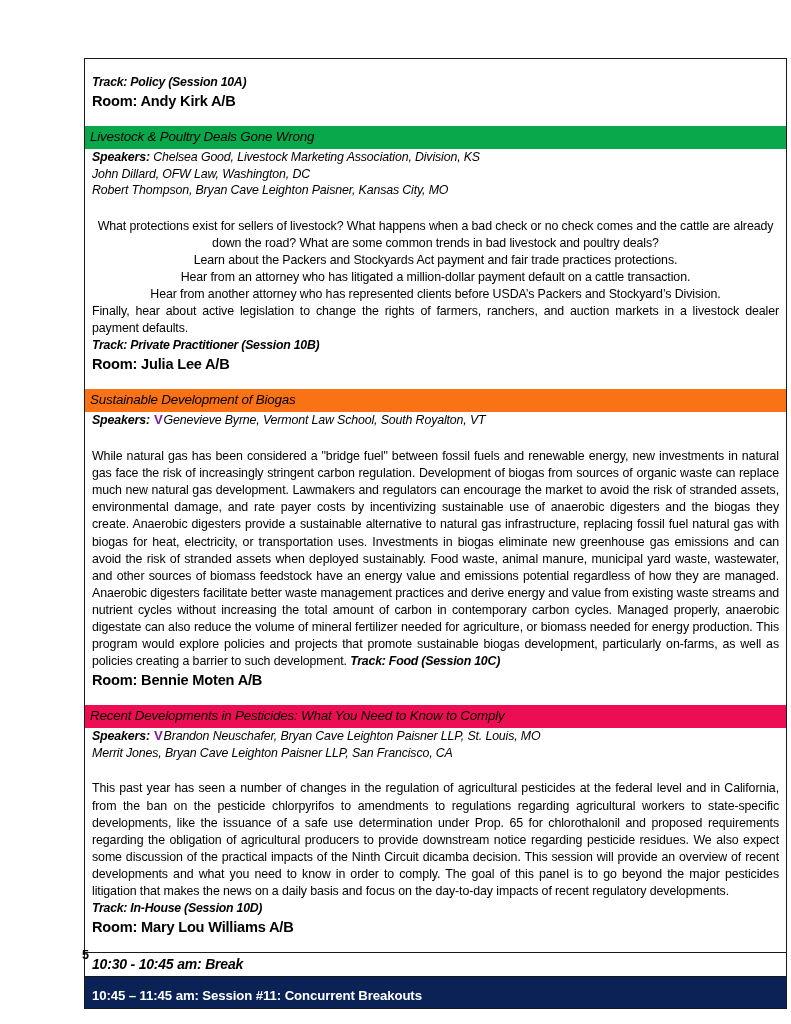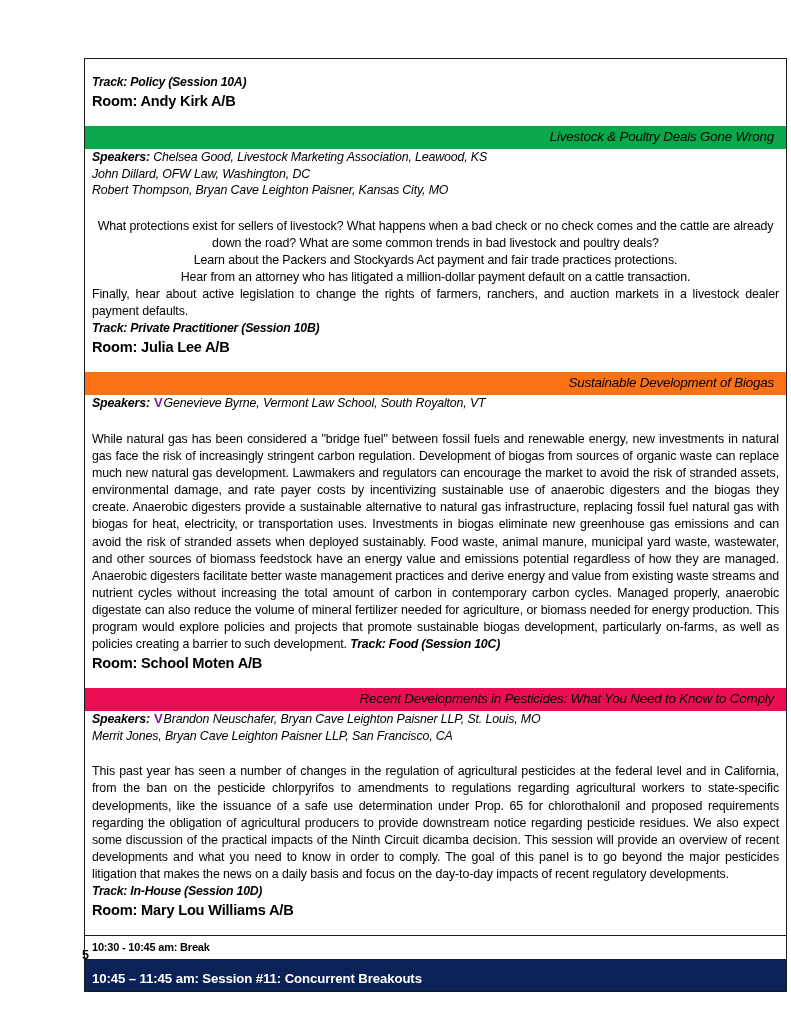--- a/index.html
+++ b/index.html
@@ -56,25 +56,24 @@
     font-size: 14.6px;
     line-height: 20px;
     letter-spacing: -0.2px;
     white-space: nowrap;
   }
 
   .hl-bar {
     font-style: italic;
     font-size: 13.4px;
     line-height: 20px;
-    padding: 1px 12px 2px 5px;
+    padding: 1px 0 2px 5px;
     letter-spacing: -0.2px;
     margin: 0;
     white-space: nowrap;
-    text-align: right;
   }
   .hl-green  { background: #08A84B; }
   .hl-yellow { background: #f97316; }
   .hl-pink   { background: #EC0E52; }
 
   .speaker-line {
     font-style: italic;
     font-size: 12.4px;
     line-height: 16.6px;
     letter-spacing: -0.15px;
@@ -106,22 +105,23 @@
     letter-spacing: -0.25px;
   }
   .spacer-md { height: 15px; }
   .spacer-lg { height: 19px; }
 
   
   .row-div {
     border-top: 1.6px solid #1a1a1a;
   }
   .break-row {
-    font-weight: bold;
-    font-size: 11px;
+    font-style: italic;
+    font-weight: bold;
+    font-size: 14px;
     line-height: 18px;
     padding: 2px 0 3px 7px;
     letter-spacing: -0.2px;
     white-space: nowrap;
   }
   .session-row {
     background: #0A2256;
     color: #ffffff;
     font-weight: bold;
     font-size: 13.2px;
@@ -150,46 +150,47 @@
     <div class="block">
       <div class="spacer-md"></div>
       <div class="track-line">Track: Policy (Session 10A)</div>
       <div class="room-line">Room: Andy Kirk A/B</div>
       <div class="spacer-md"></div>
     </div>
 
     <div class="hl-bar hl-green">Livestock &amp; Poultry Deals Gone Wrong</div>
 
     <div class="block">
-      <div class="speaker-line"><span class="lbl">Speakers:</span><span>&nbsp;</span><span>Chelsea Good, Livestock Marketing Association, Leawood, KS</span></div>
+      <div class="speaker-line"><span class="lbl">Speakers:</span><span>&nbsp;</span><span>Chelsea Good, Livestock Marketing Association, Division, KS</span></div>
       <div class="speaker-line">John Dillard, OFW Law, Washington, DC</div>
       <div class="speaker-line">Robert Thompson, Bryan Cave Leighton Paisner, Kansas City, MO</div>
 
       <div class="spacer-lg"></div>
 
       <p class="body-par">What protections exist for sellers of livestock? What happens when a bad check or no check comes and the cattle are already down the road? What are some common trends in bad livestock and poultry deals?</p>
       <p class="body-par">Learn about the Packers and Stockyards Act payment and fair trade practices protections.</p>
       <p class="body-par">Hear from an attorney who has litigated a million-dollar payment default on a cattle transaction.</p>
+      <p class="body-par">Hear from another attorney who has represented clients before USDA’s Packers and Stockyard’s Division.</p>
       <p class="body-par justify">Finally, hear about active legislation to change the rights of farmers, ranchers, and auction markets in a livestock dealer payment defaults.</p>
 
       <div class="track-line">Track: Private Practitioner (Session 10B)</div>
       <div class="room-line">Room: Julia Lee A/B</div>
       <div class="spacer-md"></div>
     </div>
 
     <div class="hl-bar hl-yellow">Sustainable Development of Biogas</div>
 
     <div class="block">
       <div class="speaker-line"><span class="lbl">Speakers:</span><span class="vmark">V</span><span>Genevieve Byrne, Vermont Law School, South Royalton, VT</span></div>
 
       <div class="spacer-lg"></div>
 
       <p class="body-par justify"><span>While natural gas has been considered a "bridge fuel" between fossil fuels and renewable energy, new investments in natural gas face the risk of increasingly stringent carbon regulation. Development of biogas from sources of organic waste can replace much new natural gas development. Lawmakers and regulators can encourage the market to avoid the risk of stranded assets, environmental damage, and rate payer costs by incentivizing sustainable use of anaerobic digesters and the biogas they create. Anaerobic digesters provide a sustainable alternative to natural gas infrastructure, replacing fossil fuel natural gas with biogas for heat, electricity, or transportation uses. Investments in biogas eliminate new greenhouse gas emissions and can avoid the risk of stranded assets when deployed sustainably. Food waste, animal manure, municipal yard waste, wastewater, and other sources of biomass feedstock have an energy value and emissions potential regardless of how they are managed. Anaerobic digesters facilitate better waste management practices and derive energy and value from existing waste streams and nutrient cycles without increasing the total amount of carbon in contemporary carbon cycles. Managed properly, anaerobic digestate can also reduce the volume of mineral fertilizer needed for agriculture, or biomass needed for energy production. This program would explore policies and projects that promote sustainable biogas development, particularly on-farms, as well as policies creating a barrier to such development.</span><span> </span><span class="inline-track">Track: Food (Session 10C)</span></p>
 
-      <div class="room-line">Room: School Moten A/B</div>
+      <div class="room-line">Room: Bennie Moten A/B</div>
       <div class="spacer-md"></div>
     </div>
 
     <div class="hl-bar hl-pink">Recent Developments in Pesticides: What You Need to Know to Comply</div>
 
     <div class="block">
       <div class="speaker-line"><span class="lbl">Speakers:</span><span class="vmark">V</span><span>Brandon Neuschafer, Bryan Cave Leighton Paisner LLP, St. Louis, MO</span></div>
       <div class="speaker-line">Merrit Jones, Bryan Cave Leighton Paisner LLP, San Francisco, CA</div>
 
       <div class="spacer-lg"></div>

